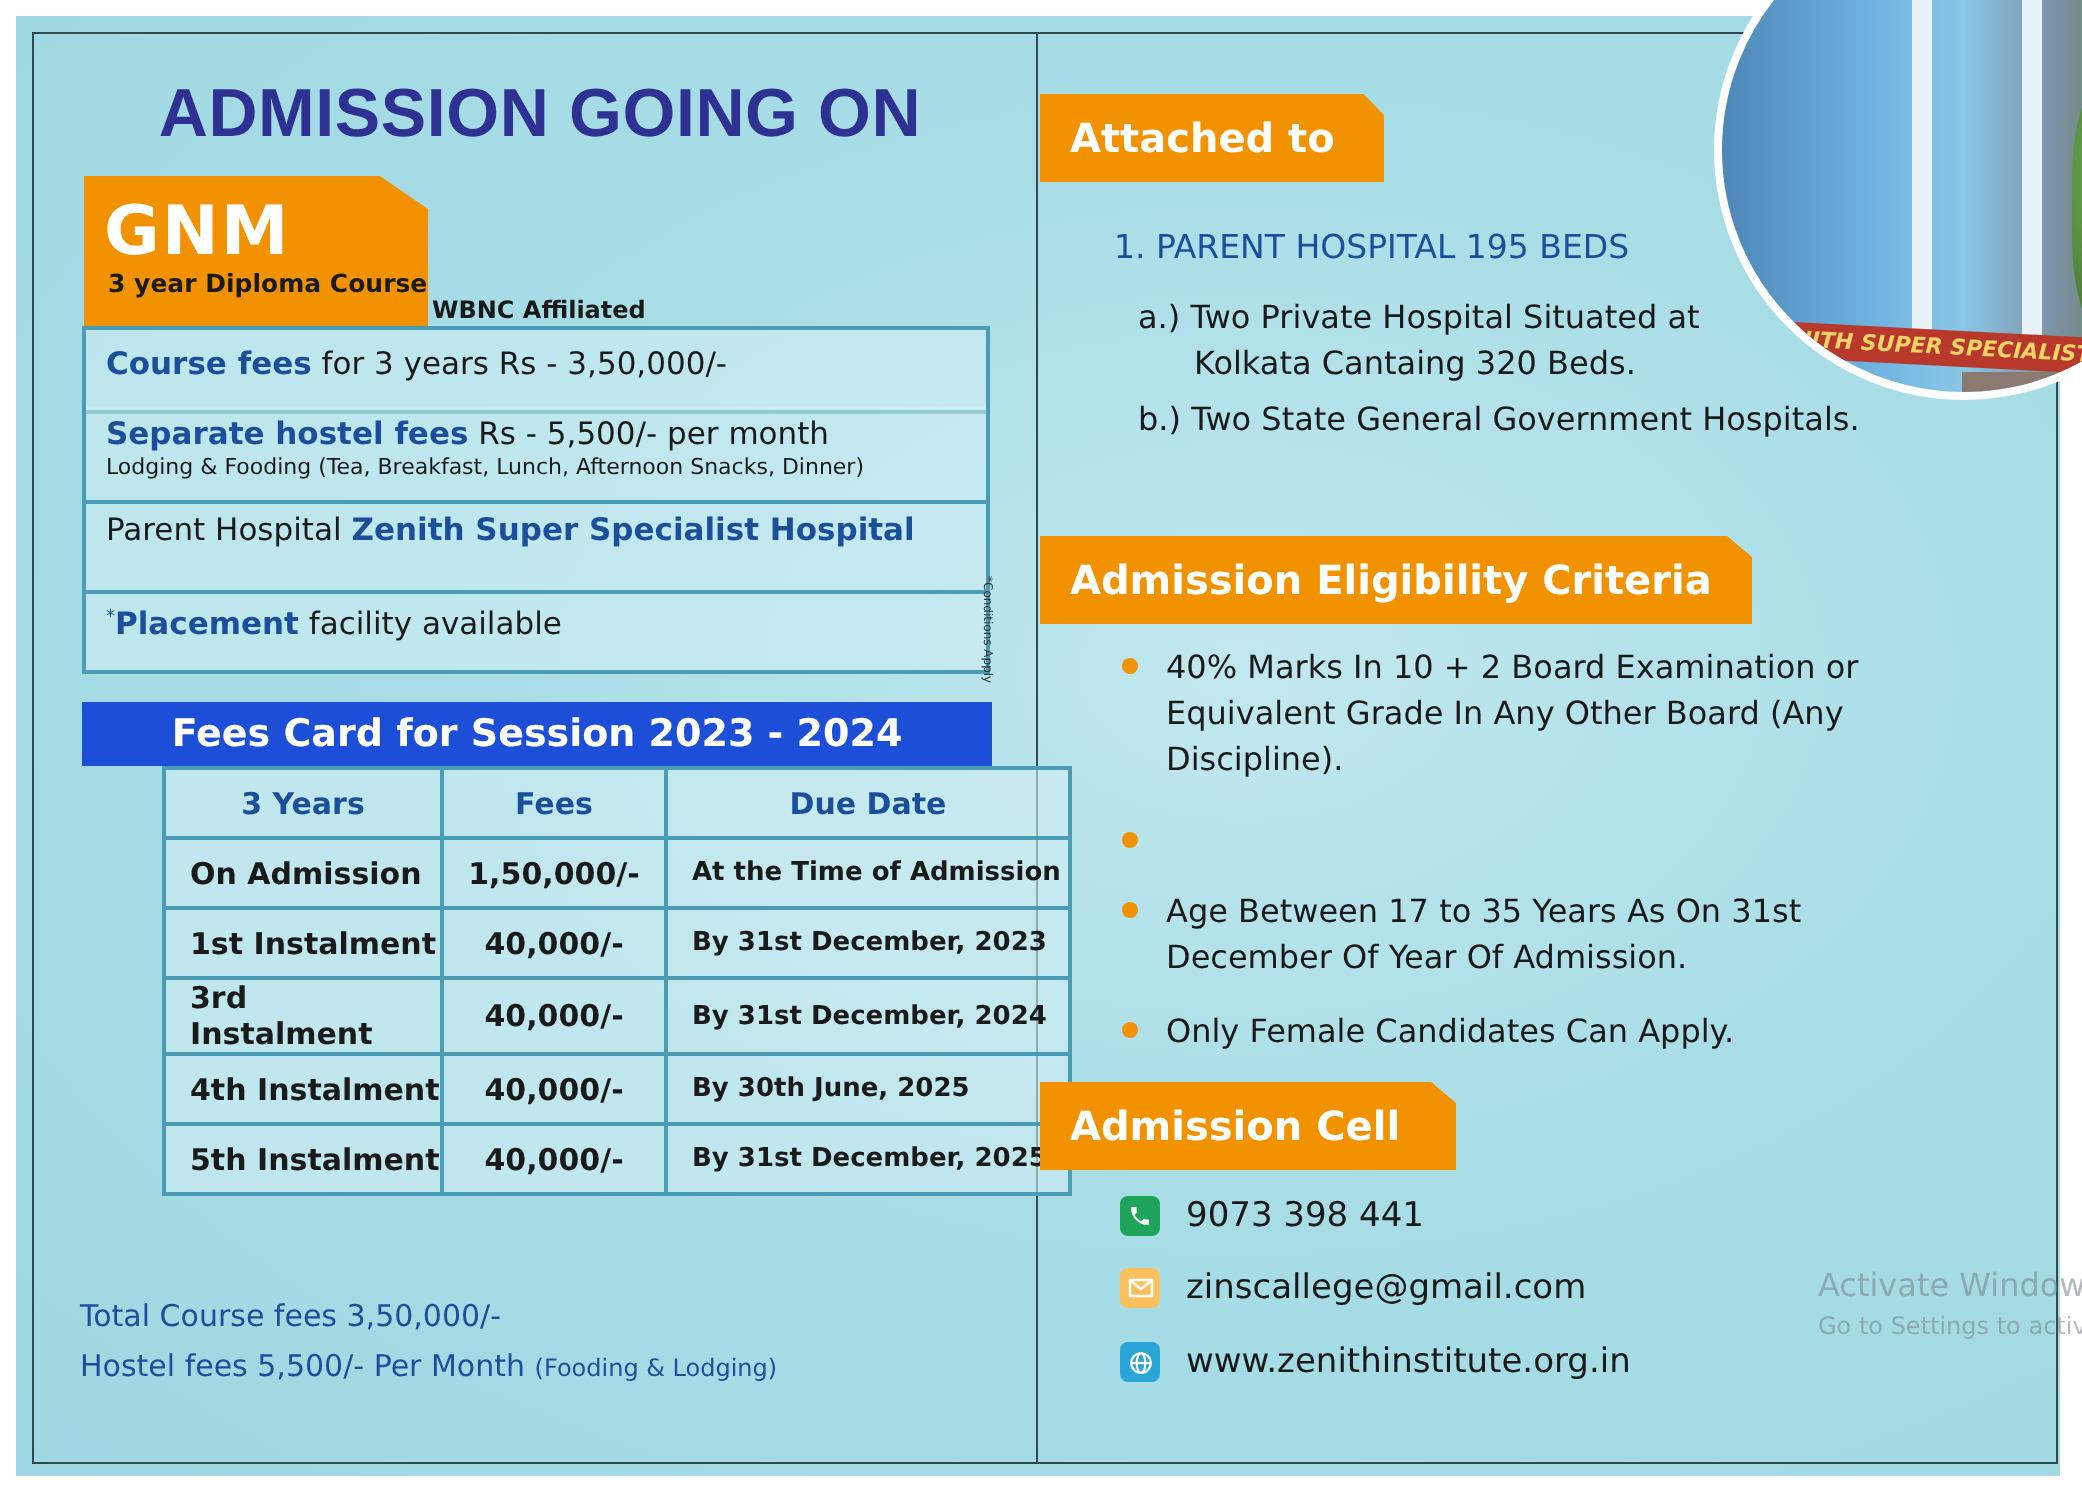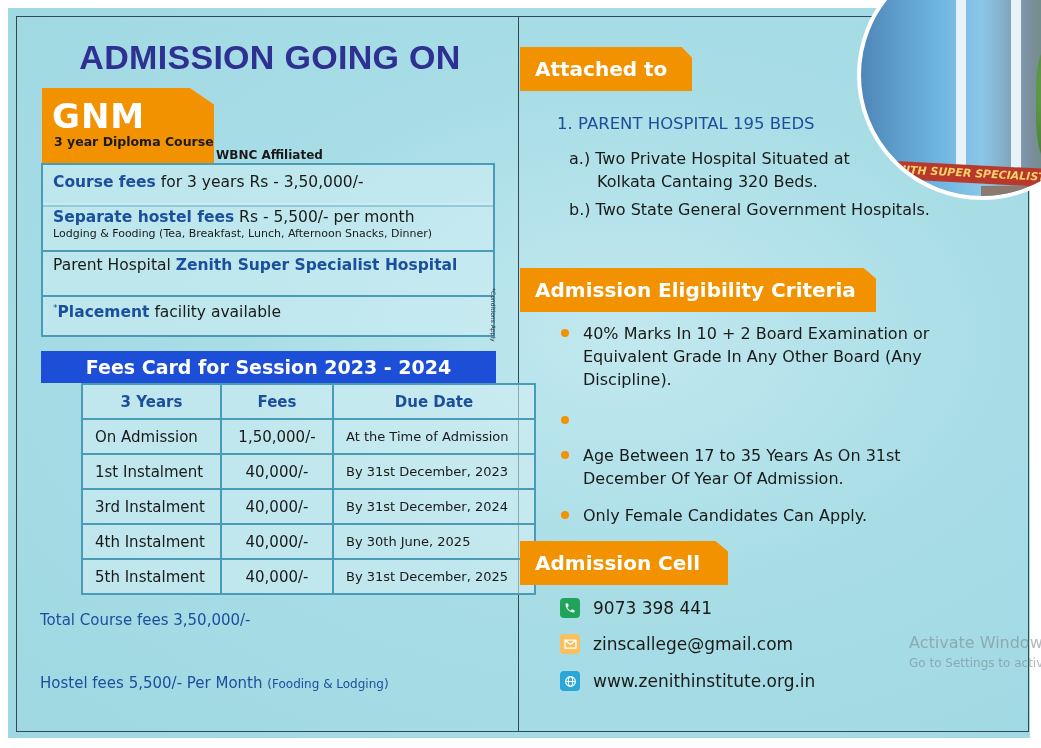--- a/index.html
+++ b/index.html
@@ -66,32 +66,33 @@
     font-family: "DejaVu Sans", sans-serif; font-weight: 700; font-size: 19px; line-height: 32px;
   }
   table.fees {
     position: absolute; left: 41px; top: 383px; width: 455px; border-collapse: collapse;
     font-family: "DejaVu Sans", sans-serif;
     margin-left: 40px;
   }
   table.fees th, table.fees td {
     border: 2px solid #4a9bb5; height: 35px; font-size: 15px; color: #1a1a1a;
     background: rgba(210, 238, 244, 0.6);
+    font-weight: bold;
   }
   table.fees th { color: #1b4f9c; font-weight: 700; font-size: 15px; }
   table.fees td.c1 { padding-left: 12px; text-align: left; width: 139px; }
   table.fees td.c2 { text-align: center; width: 112px; }
   table.fees td.c3 { font-size: 13px; padding-left: 12px; text-align: left; }
 
   .totals {
     position: absolute; left: 40px; color: #1b4f9c; font-size: 15px;
     font-family: "DejaVu Sans", sans-serif;
   }
   .totals .small { font-size: 12px; }
-  .t1 { top: 611px; }
+  .t1 { top: 649px; }
   .t2 { top: 674px; }
 
   
   .sec-tab {
     position: absolute; left: 520px; background: #f39200; color: #fff;
     font-family: "DejaVu Sans", sans-serif; font-weight: 700; font-size: 20px;
     padding-left: 15px; line-height: 44px; height: 44px;
     clip-path: polygon(0 0, 94% 0, 100% 24%, 100% 100%, 0 100%);
   }
   .tab-attached { top: 47px; width: 172px; }

